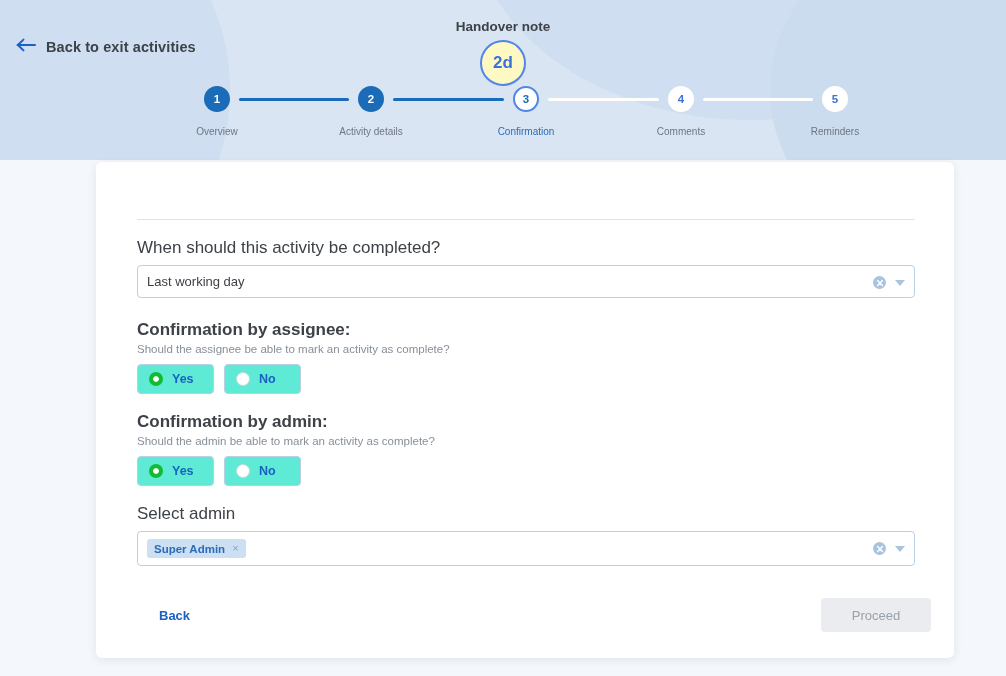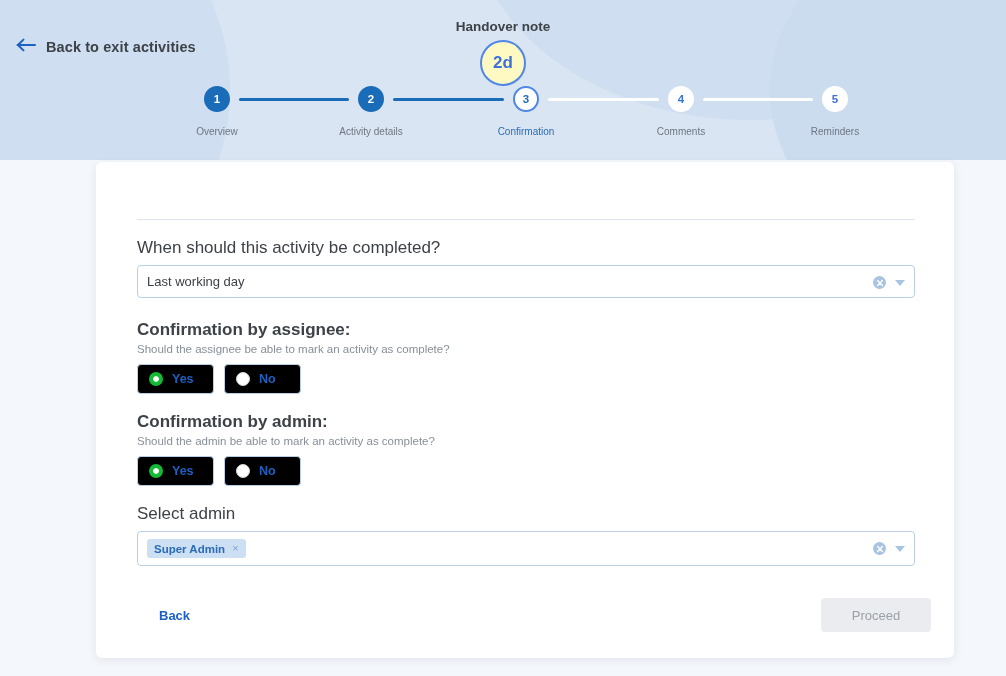--- a/index.html
+++ b/index.html
@@ -261,21 +261,21 @@
   .radio-pill {
     width: 77px;
     height: 30px;
     border: 1px solid #b9cfe6;
     border-radius: 4px;
     display: flex;
     align-items: center;
     gap: 9px;
     padding-left: 11px;
     cursor: pointer;
-    background: #000000;
+    background: #5eead4;
   }
   .radio-mark {
     width: 14px;
     height: 14px;
     border-radius: 50%;
     flex: none;
   }
   .radio-mark.on {
     background: #11bb33;
     border: 4px solid #11bb33;

